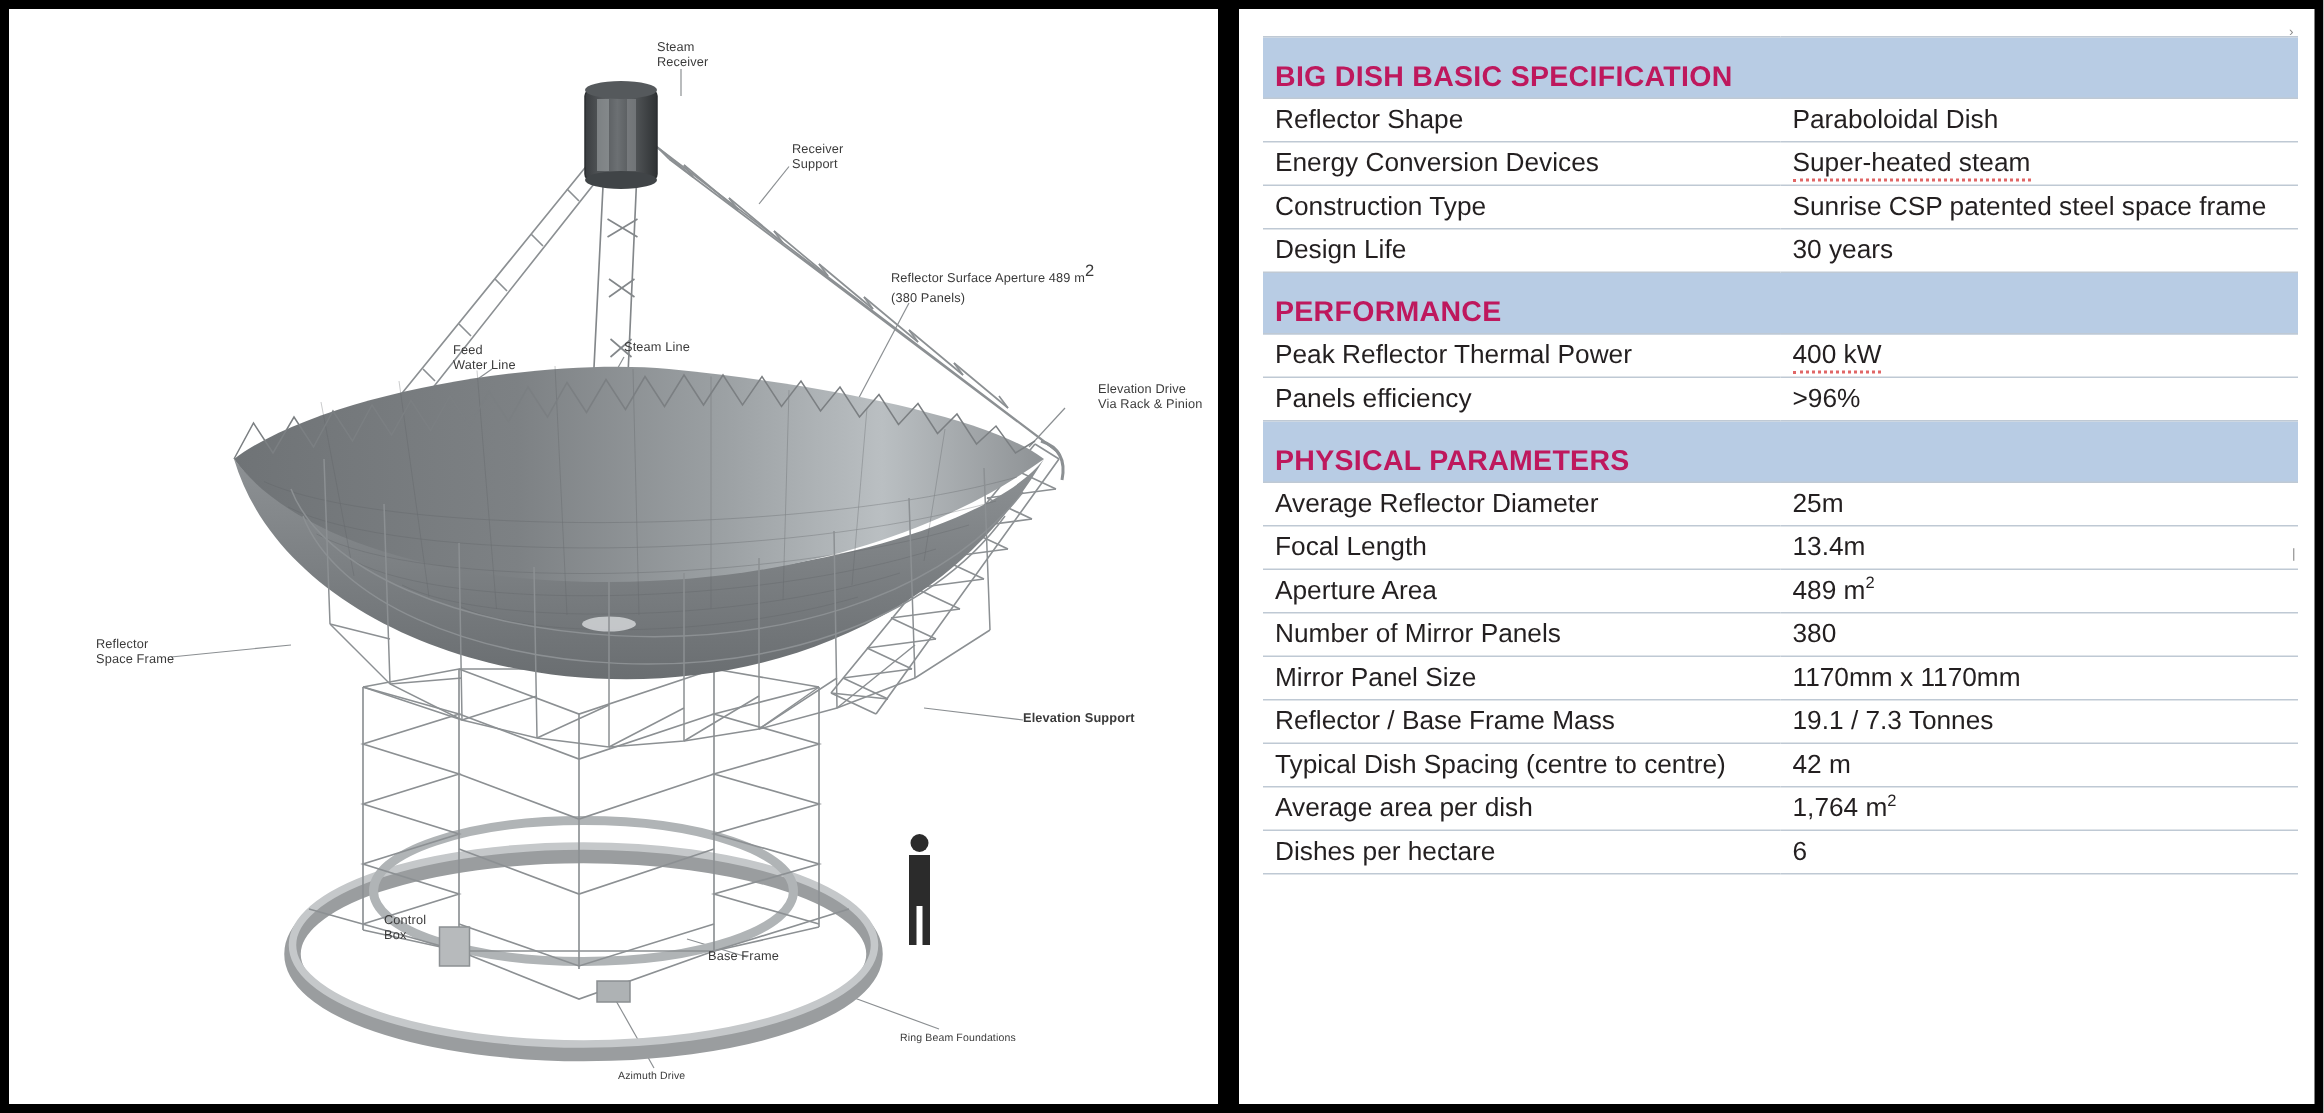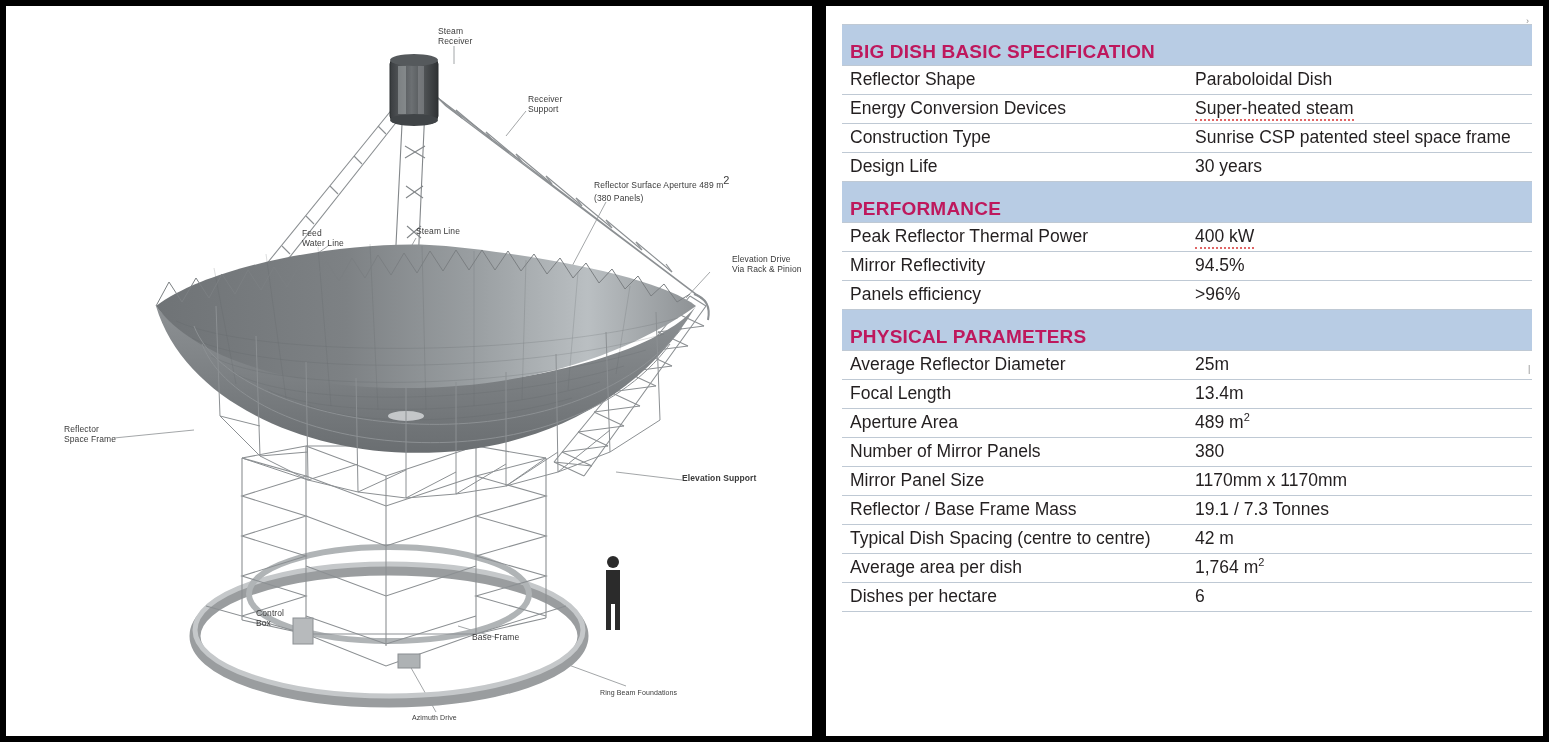--- a/index.html
+++ b/index.html
@@ -301,24 +301,20 @@
           <td class="c2">30 years</td>
         </tr>
         <tr class="section">
           <td class="c1" colspan="2">PERFORMANCE</td>
         </tr>
         <tr>
           <td class="c1">Peak Reflector Thermal Power</td>
           <td class="c2"><span class="u-red">400 kW</span></td>
         </tr>
         <tr>
-          <td class="c1">Mirror Reflectivity</td>
-          <td class="c2">94.5%</td>
-        </tr>
-        <tr>
           <td class="c1">Panels efficiency</td>
           <td class="c2">&gt;96%</td>
         </tr>
         <tr class="section">
           <td class="c1" colspan="2">PHYSICAL PARAMETERS</td>
         </tr>
         <tr>
           <td class="c1">Average Reflector Diameter</td>
           <td class="c2">25m</td>
         </tr>

